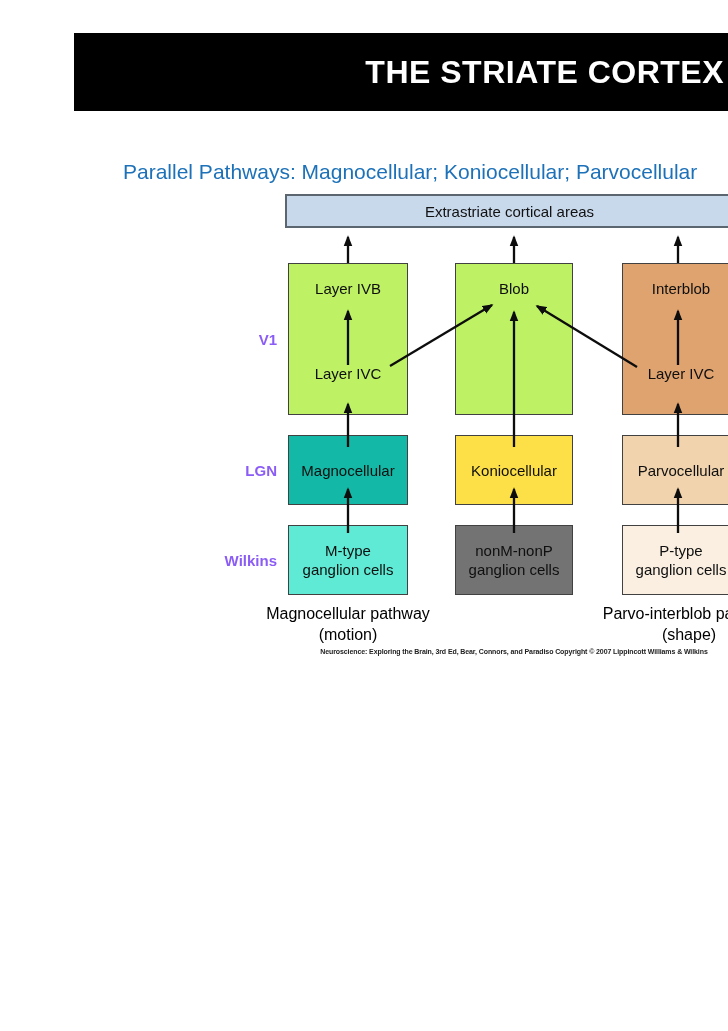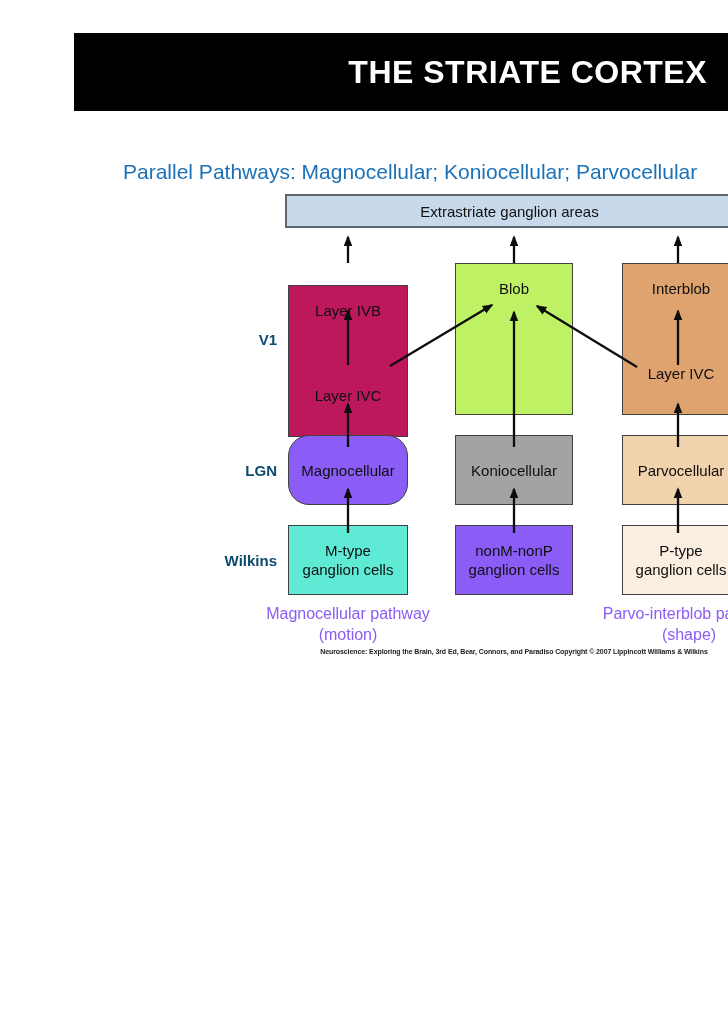--- a/index.html
+++ b/index.html
@@ -3,21 +3,21 @@
 <meta charset="utf-8">
 <style>
   html,body{margin:0;padding:0;background:#fff;}
   .page{
     position:relative;width:728px;height:1031px;background:#ffffff;
     overflow:hidden;font-family:"Liberation Sans","DejaVu Sans",sans-serif;
   }
   .title-bar{
     position:absolute;left:74px;top:33px;width:654px;height:78px;
     display:flex;align-items:center;justify-content:flex-end;
-    padding-right:21px;box-sizing:border-box;
+    padding-right:4px;box-sizing:border-box;
   }
   .title-text{
     font-size:32px;font-weight:700;letter-spacing:.5px;white-space:nowrap;
   }
   .subtitle{
     position:absolute;left:123px;top:136px;font-size:21px;white-space:nowrap;margin-top:24px;
   }
   .box{position:absolute;border:1.5px solid #414141;box-sizing:border-box;}
   .topbar{
     position:absolute;left:285px;top:194px;width:449px;height:34px;
@@ -29,25 +29,25 @@
     position:absolute;left:0;width:100%;text-align:center;
     font-size:15px;color:#0f0f0f;white-space:nowrap;
   }
   .center-label{
     display:flex;align-items:center;justify-content:center;text-align:center;
     font-size:15px;color:#0f0f0f;
   }
   .two-line{line-height:19px;}
   .row-label{
     position:absolute;left:180px;width:97px;display:flex;align-items:center;
-    justify-content:flex-end;font-size:15px;font-weight:700;color:#0c4a6e;
+    justify-content:flex-end;font-size:15px;font-weight:700;color:#8b5cf6;
   }
   .pathway-label{
     position:absolute;width:220px;text-align:center;top:603px;
-    font-size:16px;line-height:21px;color:#8b5cf6;
+    font-size:16px;line-height:21px;color:#000000;
   }
   .citation{
     position:absolute;left:294px;top:648px;width:440px;text-align:center;
     font-size:7px;font-weight:700;letter-spacing:-0.1px;color:#222;white-space:nowrap;
   }
   .arrows{position:absolute;left:0;top:0;pointer-events:none;}
   
   .c1{left:288px;width:120px;}
   .c2{left:455px;width:118px;}
   .c3{left:622px;width:118px;}
@@ -60,52 +60,52 @@
 
 <div class="page">
 
   <div class="title-bar" style="background-color: rgb(0, 0, 0);">
     <span class="title-text" style="color: rgb(255, 255, 255);">THE STRIATE CORTEX</span>
   </div>
 
   <div class="subtitle" style="color: rgb(28, 113, 184);">Parallel Pathways: Magnocellular; Koniocellular; Parvocellular</div>
 
   <div class="topbar" style="background-color: rgb(201, 217, 236);">
-    <span>Extrastriate ganglion areas</span>
+    <span>Extrastriate cortical areas</span>
   </div>
 
-  <div class="box c1 row-v1" style="background-color: #be185d; margin-top: 22px;">
+  <div class="box c1 row-v1" style="background-color: #bef264;">
     <div class="box-label" style="top:16px;">Layer IVB</div>
     <div class="box-label" style="top:101px;">Layer IVC</div>
   </div>
   <div class="box c2 row-v1" style="background-color: #bef264;">
     <div class="box-label" style="top:16px;">Blob</div>
   </div>
   <div class="box c3 row-v1" style="background-color: rgb(223, 163, 111);">
     <div class="box-label" style="top:16px;">Interblob</div>
     <div class="box-label" style="top:101px;">Layer IVC</div>
   </div>
 
-  <div class="box center-label c1 row-lgn" style="background-color: #8b5cf6; border-radius: 21px;">
+  <div class="box center-label c1 row-lgn" style="background-color: #14b8a6;">
     <span>Magnocellular</span>
   </div>
-  <div class="box center-label c2 row-lgn" style="background-color: #a3a3a3; text-align: right;">
+  <div class="box center-label c2 row-lgn" style="background-color: #fde047; text-align: right;">
     <span>Koniocellular</span>
   </div>
   <div class="box center-label c3 row-lgn" style="background-color: rgb(241, 211, 173);">
     <span>Parvocellular</span>
   </div>
 
   <div class="box center-label c1 row-retina" style="background-color: #5eead4;">
     <span class="two-line">
       <span style="display:block;">M-type</span>
       <span style="display:block;">ganglion cells</span>
     </span>
   </div>
-  <div class="box center-label c2 row-retina" style="background-color: #8b5cf6;">
+  <div class="box center-label c2 row-retina" style="background-color: #737373;">
     <span class="two-line">
       <span style="display:block;">nonM-nonP</span>
       <span style="display:block;">ganglion cells</span>
     </span>
   </div>
   <div class="box center-label c3 row-retina" style="background-color: rgb(250, 239, 224);">
     <span class="two-line">
       <span style="display:block;">P-type</span>
       <span style="display:block;">ganglion cells</span>
     </span>

